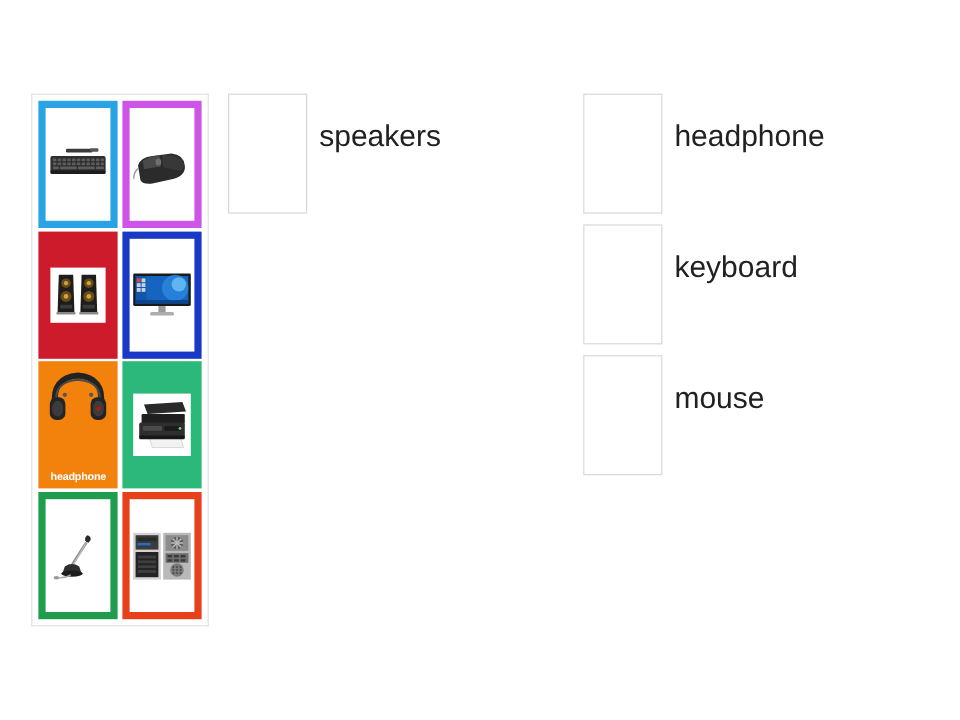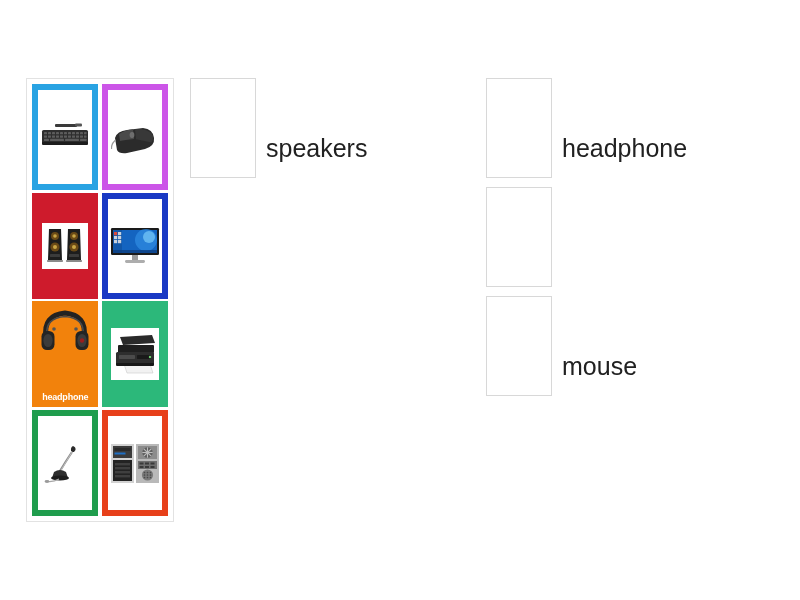--- a/index.html
+++ b/index.html
@@ -107,21 +107,21 @@
     background: #ffffff;
     box-sizing: border-box;
     flex: 0 0 auto;
   }
   .answer-label {
     font-size: 25px;
     color: #212121;
     font-family: "Liberation Sans", sans-serif;
     line-height: 1;
     margin-left: 10px;
-    margin-top: 58px;
+    margin-top: 24px;
     white-space: nowrap;
   }
 </style>
 </head>
 <body>
 
 <div id="image-panel">
 
   <div class="img-card framed" style="border-color:#29A3E3">
     <div class="card-art">
@@ -330,18 +330,19 @@
   </div>
 </div>
 
 <div class="answer-col" id="answer-col-right">
   <div class="answer-row">
     <div class="drop-zone"></div>
     <div class="answer-label">headphone</div>
   </div>
   <div class="answer-row">
     <div class="drop-zone"></div>
+    <div class="answer-label">keyboard</div>
   </div>
   <div class="answer-row">
     <div class="drop-zone"></div>
     <div class="answer-label">mouse</div>
   </div>
 </div>
 
 </body></html>

